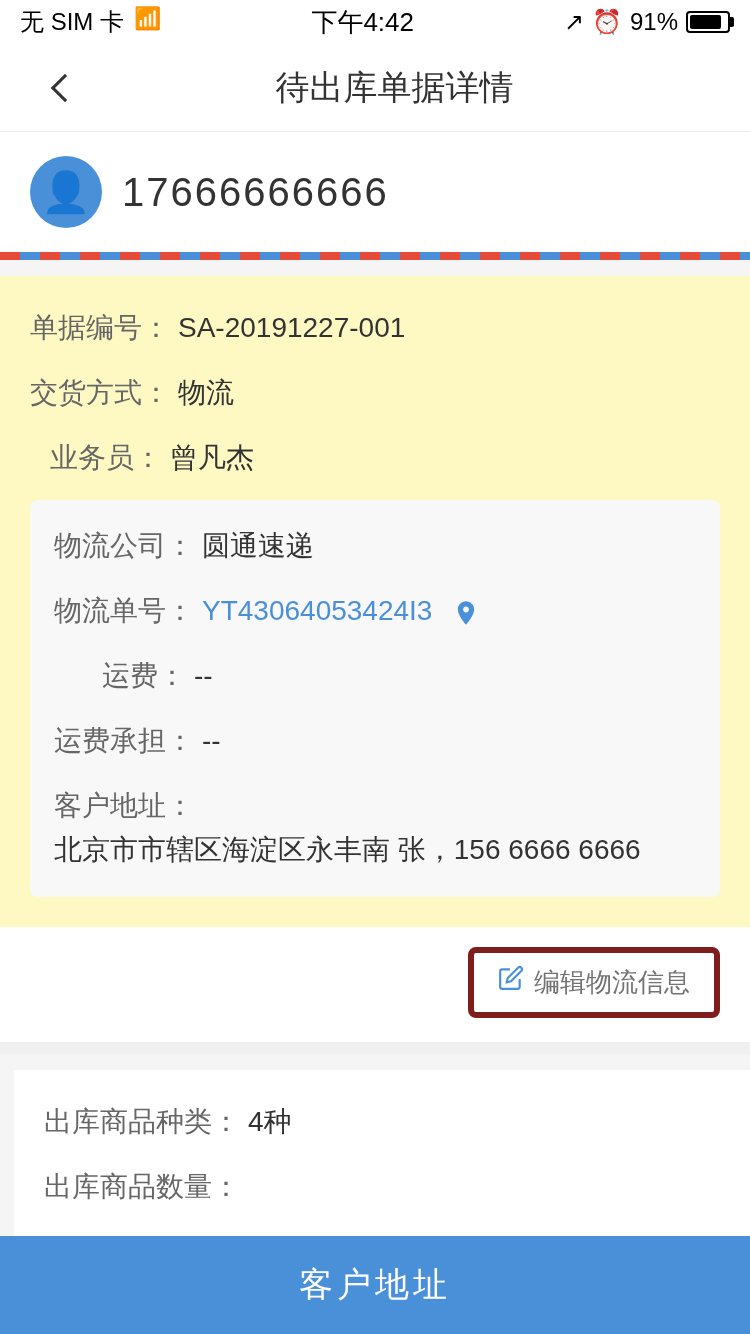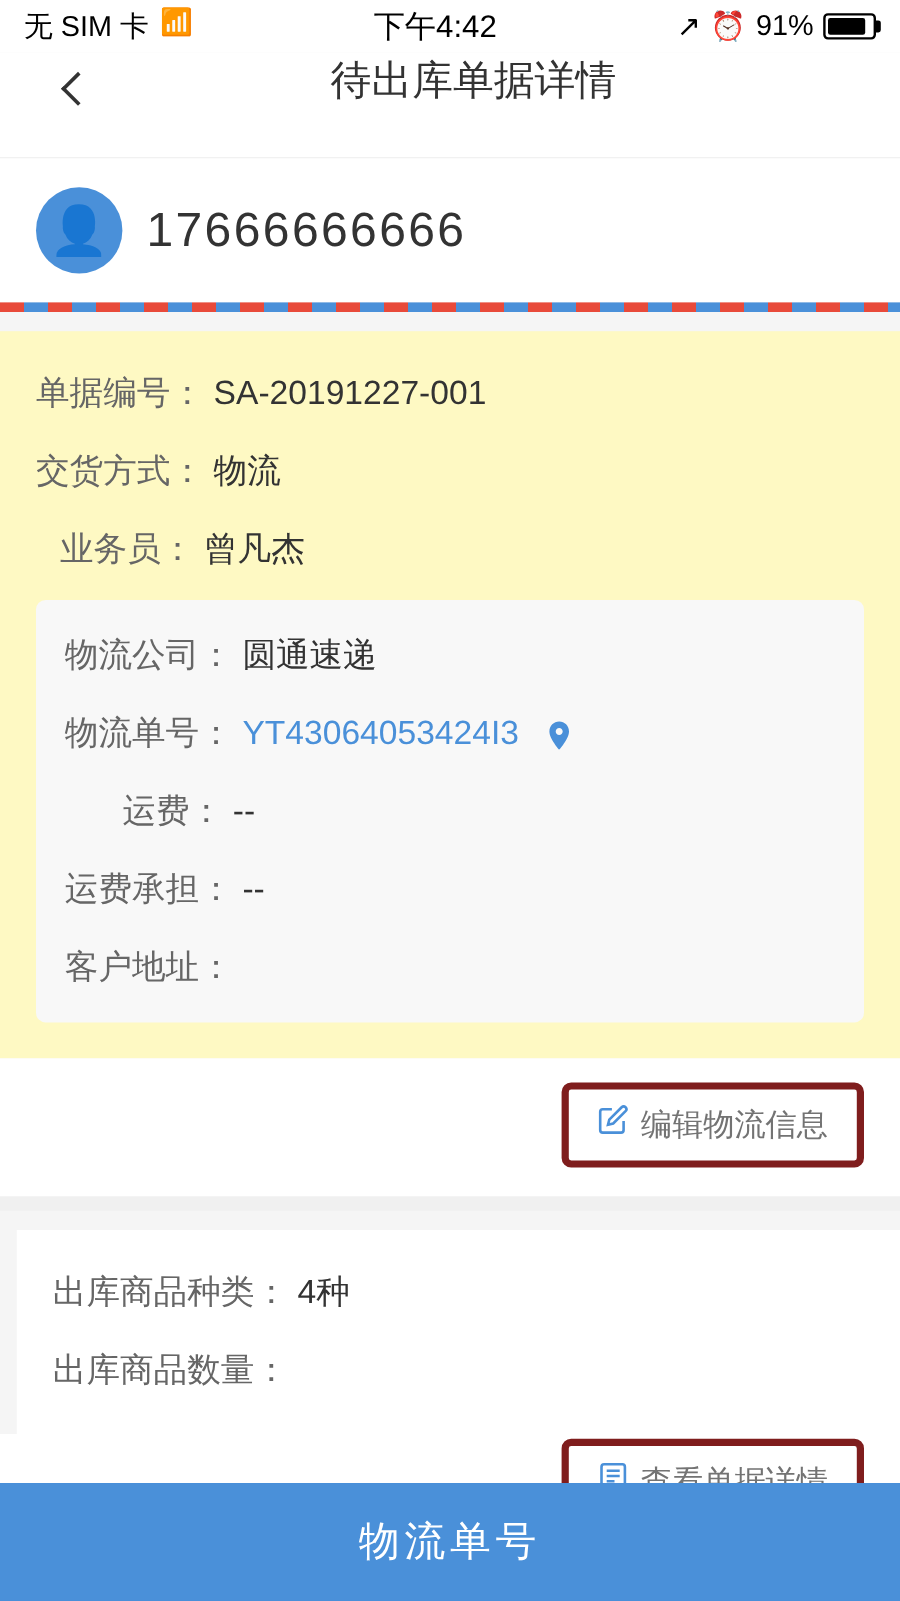--- a/index.html
+++ b/index.html
@@ -40,21 +40,21 @@
       width: 87%; height: 100%; background: #000; border-radius: 2px;
     }
     .wifi-icon { font-size: 22px; }
 
     
     .nav-bar {
       width: 750px;
       height: 88px;
       background: #fff;
       display: flex;
-      align-items: flex-start;
+      align-items: center;
       padding: 0 30px;
       border-bottom: 1px solid #eee;
       gap: 39px;
     }
     .back-btn {
       width: 60px; height: 60px;
       display: flex; align-items: center; justify-content: center;
       cursor: pointer;
     }
     .back-arrow {
@@ -270,20 +270,21 @@
     <div class="field-row">
       <span class="field-label">运费：</span>
       <span class="field-value">--</span>
     </div>
     <div class="field-row">
       <span class="field-label">运费承担：</span>
       <span class="field-value">--</span>
     </div>
     <div class="field-row">
       <span class="field-label">客户地址：</span>
+      <span class="field-value">北京市市辖区海淀区永丰南  张，156 6666 6666</span>
     </div>
   </div>
 </div>
 
 <div class="action-btn" style="background:#fff;">
   <button class="btn-outline">
     <span class="btn-icon">
       <svg width="26" height="26" viewBox="0 0 24 24" fill="none" stroke="#4a90d9" stroke-width="2">
         <path d="M11 4H4a2 2 0 0 0-2 2v14a2 2 0 0 0 2 2h14a2 2 0 0 0 2-2v-7"></path>
         <path d="M18.5 2.5a2.121 2.121 0 0 1 3 3L12 15l-4 1 1-4 9.5-9.5z"></path>
@@ -315,14 +316,14 @@
         <line x1="7" y1="16" x2="13" y2="16"></line>
       </svg>
     </span>
     <span>查看单据详情</span>
   </button>
 </div>
 
 <div class="bottom-spacer"></div>
 
 <div class="confirm-area">
-  <span class="confirm-text">物流单号</span>
+  <span class="confirm-text">客户地址</span>
 </div>
 
 </body></html>

